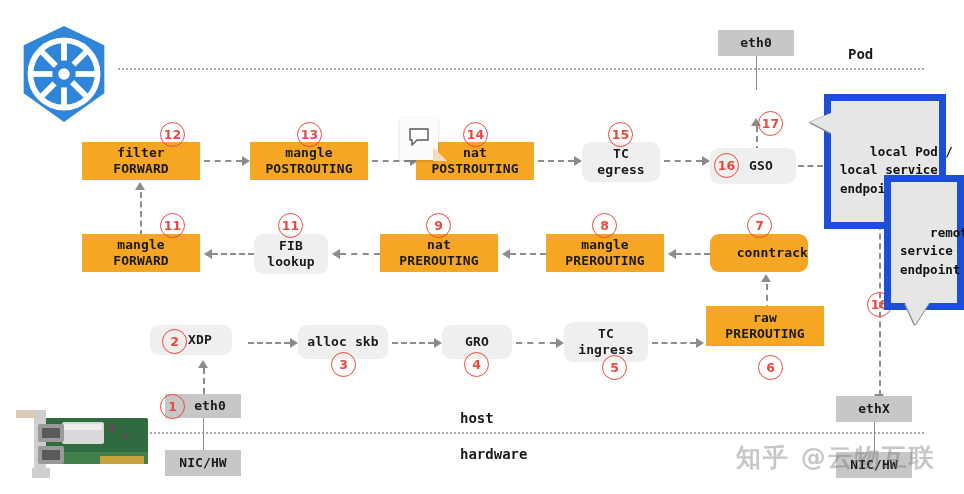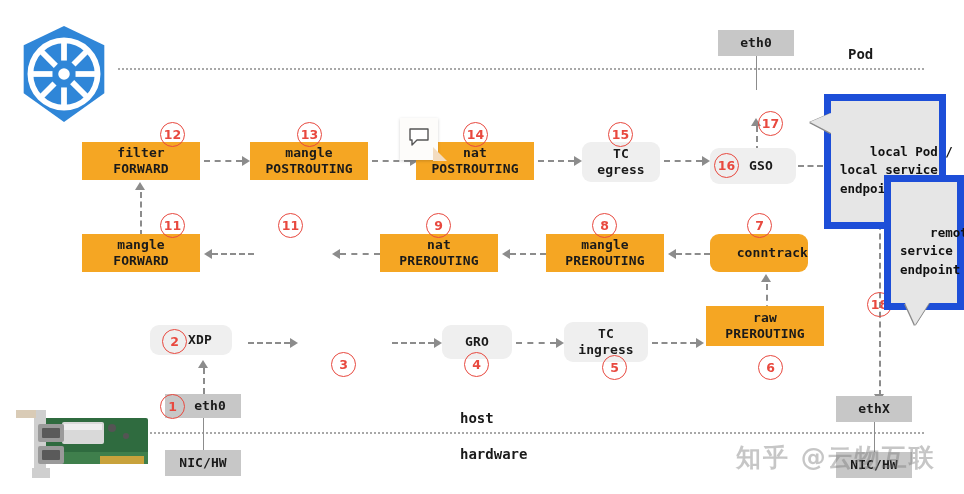--- a/index.html
+++ b/index.html
@@ -273,20 +273,24 @@
 
   <div class="node orange" style="left:82px;top:234px;width:118px;height:38px;">
     <span class="l1">mangle</span>
     <span class="l2">FORWARD</span>
   </div>
   <div class="badge" style="left:160px;top:213px;">11</div>
 
   <div class="arrow left" style="left:204px;top:249px;"></div>
   <div class="conn h-dash" style="left:212px;top:253px;width:42px;"></div>
 
+  <div class="node grey-soft" style="left:254px;top:234px;width:74px;height:40px;">
+    <span class="l1">FIB</span>
+    <span class="l2">lookup</span>
+  </div>
   <div class="badge" style="left:278px;top:213px;">11</div>
 
   <div class="arrow left" style="left:332px;top:249px;"></div>
   <div class="conn h-dash" style="left:340px;top:253px;width:40px;"></div>
 
   <div class="node orange" style="left:380px;top:234px;width:118px;height:38px;">
     <span class="l1">nat</span>
     <span class="l2">PREROUTING</span>
   </div>
   <div class="badge" style="left:426px;top:213px;">9</div>
@@ -312,20 +316,23 @@
   <div class="arrow up" style="left:761px;top:274px;"></div>
 
   <div class="node grey-soft" style="left:150px;top:325px;width:82px;height:30px;text-align:center;">
     <span class="l1" style="margin-left:18px;">XDP</span>
   </div>
   <div class="badge" style="left:162px;top:329px;">2</div>
 
   <div class="conn h-dash" style="left:248px;top:342px;width:42px;"></div>
   <div class="arrow right" style="left:290px;top:338px;"></div>
 
+  <div class="node grey-soft" style="left:298px;top:325px;width:90px;height:34px;">
+    <span class="l1">alloc skb</span>
+  </div>
   <div class="badge" style="left:331px;top:352px;">3</div>
 
   <div class="conn h-dash" style="left:392px;top:342px;width:42px;"></div>
   <div class="arrow right" style="left:434px;top:338px;"></div>
 
   <div class="node grey-soft" style="left:442px;top:325px;width:70px;height:34px;">
     <span class="l1">GRO</span>
   </div>
   <div class="badge" style="left:464px;top:352px;">4</div>
 

